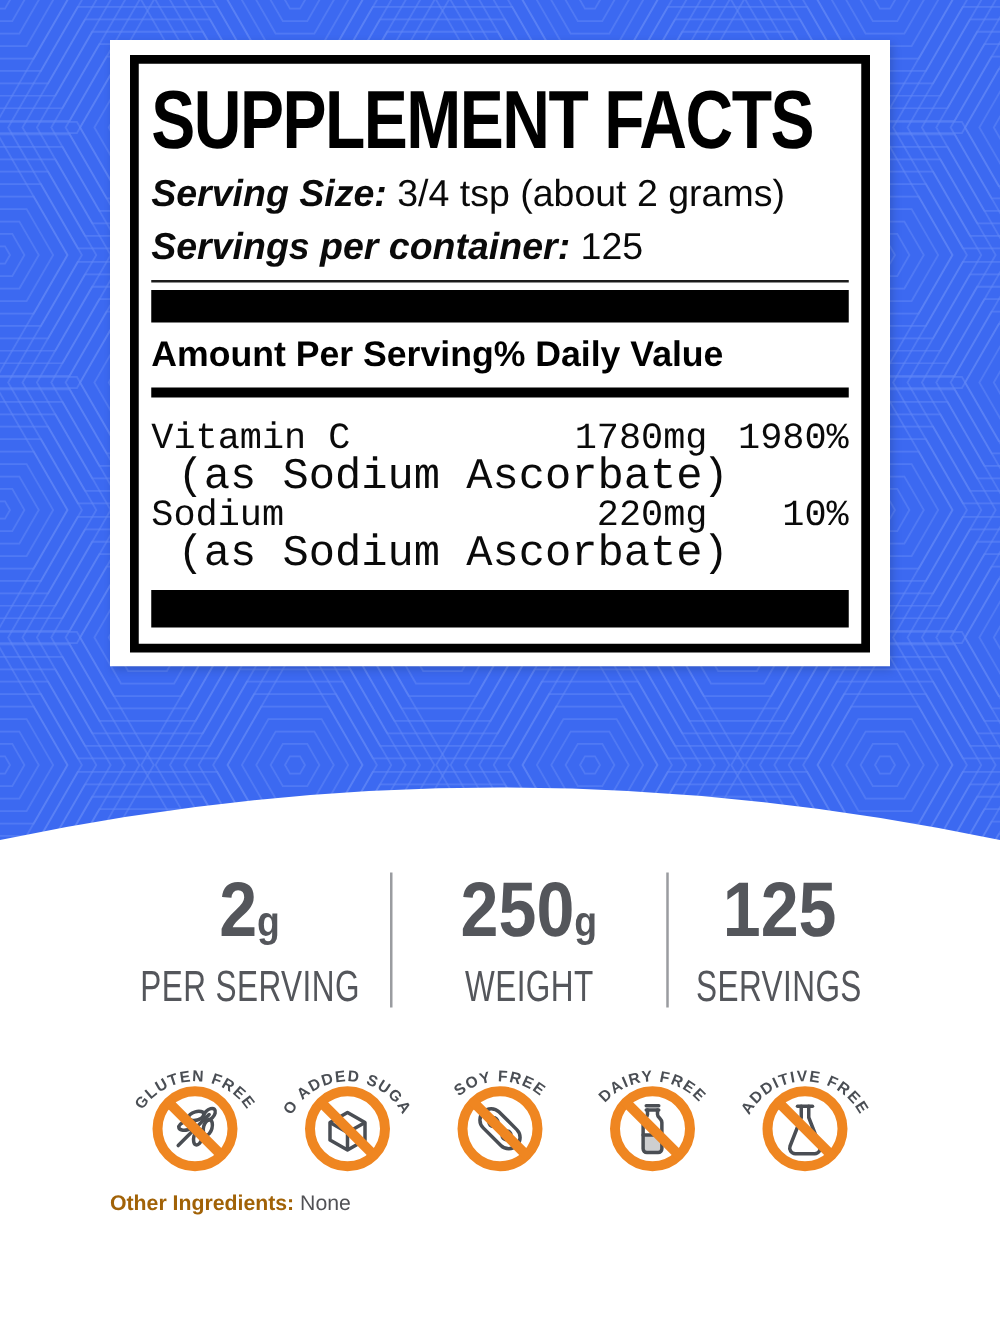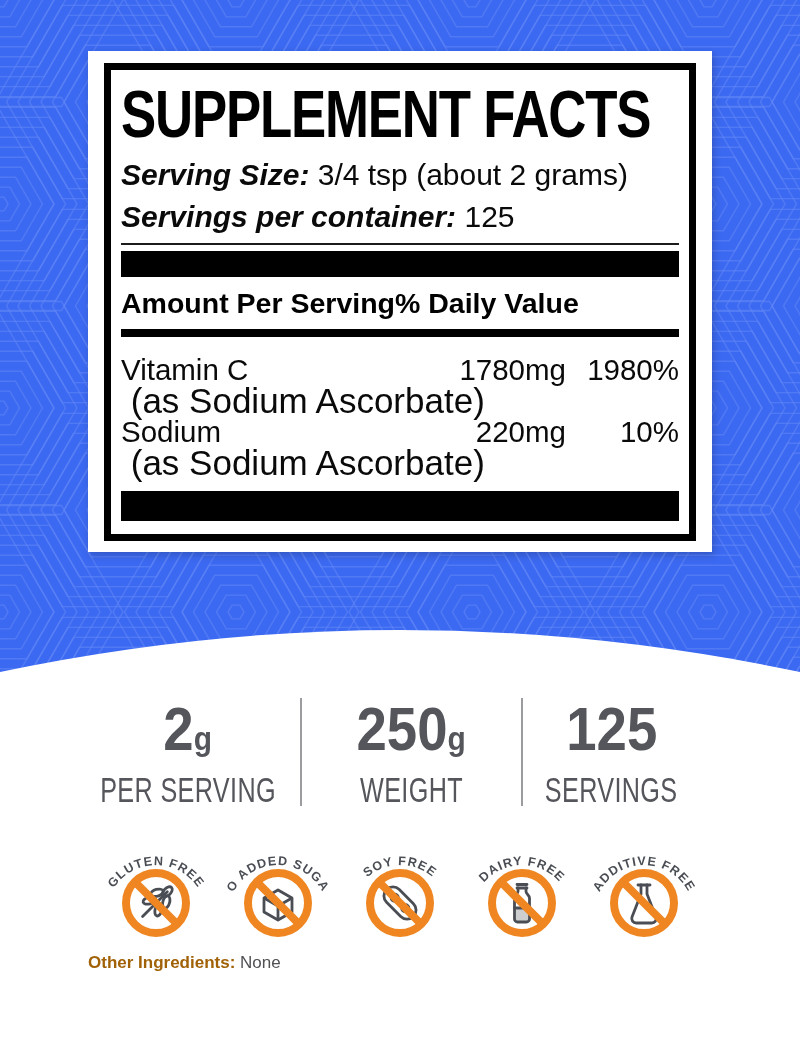--- a/index.html
+++ b/index.html
@@ -6,21 +6,21 @@
   body{
     width:800px;height:1054px;position:relative;overflow:hidden;
     background:#ffffff;
     font-family:"Liberation Sans", sans-serif;
   }
   .bg-blue{position:absolute;top:0;left:0;width:800px;height:705px;}
   .curve{position:absolute;top:585px;left:0;width:800px;height:121px;display:block;}
 
   
   .facts-card{
-    position:absolute;left:88px;top:51px;width:624px;height:501px;
+    position:absolute;left:88px;top:32px;width:624px;height:501px;
     background:#ffffff;box-shadow:2px 3px 7px rgba(20,30,60,.25);
     box-sizing:border-box;
   }
   .facts-border{
     margin:12px 16px 11px 16px;height:478px;box-sizing:border-box;
     border:7px solid #000;padding:0 10px;overflow:hidden;
   }
   .facts-title{
     margin:4px 0 0 0;font-size:66px;line-height:80px;font-weight:bold;
     letter-spacing:-1.5px;white-space:nowrap;color:#000;
@@ -30,28 +30,28 @@
   .serving-line b{font-weight:bold;font-style:italic;}
   .thin-rule{margin-top:5px;height:2px;background:#1c1c1c;}
   .black-bar{background:#000;}
   .bar1{margin-top:6px;height:26px;}
   .bar2{margin-top:13px;height:30px;}
   .facts-header{
     display:flex;justify-content:flex-start;align-items:center;
     font-size:28.5px;font-weight:bold;line-height:52px;color:#000;
   }
   .thick-rule{height:8px;background:#000;}
-  .facts-rows{margin-top:17px;}
+  .facts-rows{margin-top:17px;font-family:Liberation Mono, monospace;}
   .fact-row{display:grid;grid-template-columns:1fr 160px 113px;font-size:29.5px;line-height:31px;color:#0a0a0a;}
   .fact-amount,.fact-dv{text-align:right;}
   .fact-sub{grid-column:1 / -1;font-size:35px;line-height:31px;color:#0a0a0a;}
 
   
   .stats-row{
-    position:absolute;left:76px;top:698px;width:624px;height:108px;
+    position:absolute;left:88px;top:698px;width:624px;height:108px;
     display:flex;color:#54565b;
   }
   .stat{display:flex;flex-direction:column;align-items:center;justify-content:flex-start;}
   .stat-1{width:224px;}
   .stat-2{width:223px;border-left:2px solid #9a9ca0;border-right:2px solid #9a9ca0;box-sizing:border-box;justify-content:center;}
   .stat-3{width:177px;}
   .stat-num{font-size:62px;line-height:62px;font-weight:bold;white-space:nowrap;}
   .stat-num .cond{display:inline-block;transform:scaleX(0.88);transform-origin:center;}
   .stat-unit{font-size:34px;font-weight:bold;}
   .stat-label{margin-top:4px;font-size:35px;line-height:34px;white-space:nowrap;}

